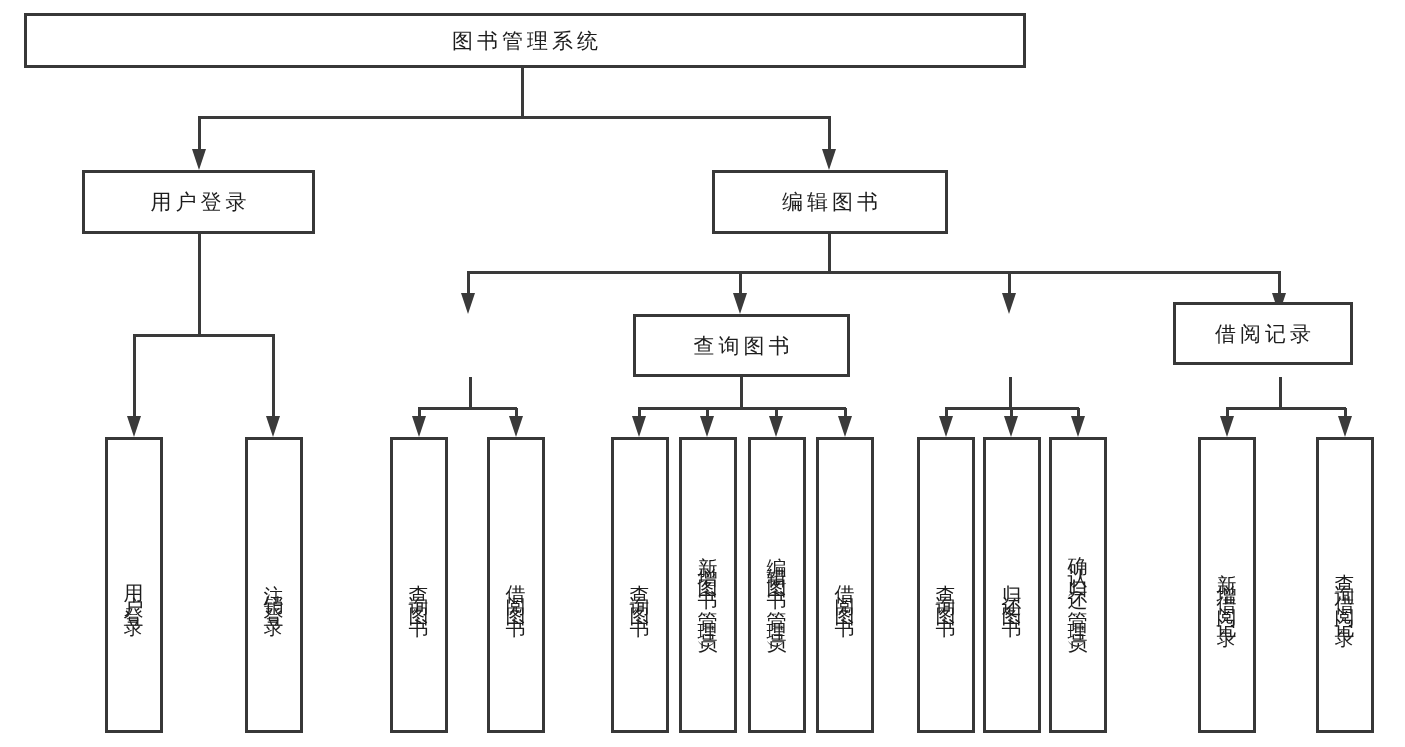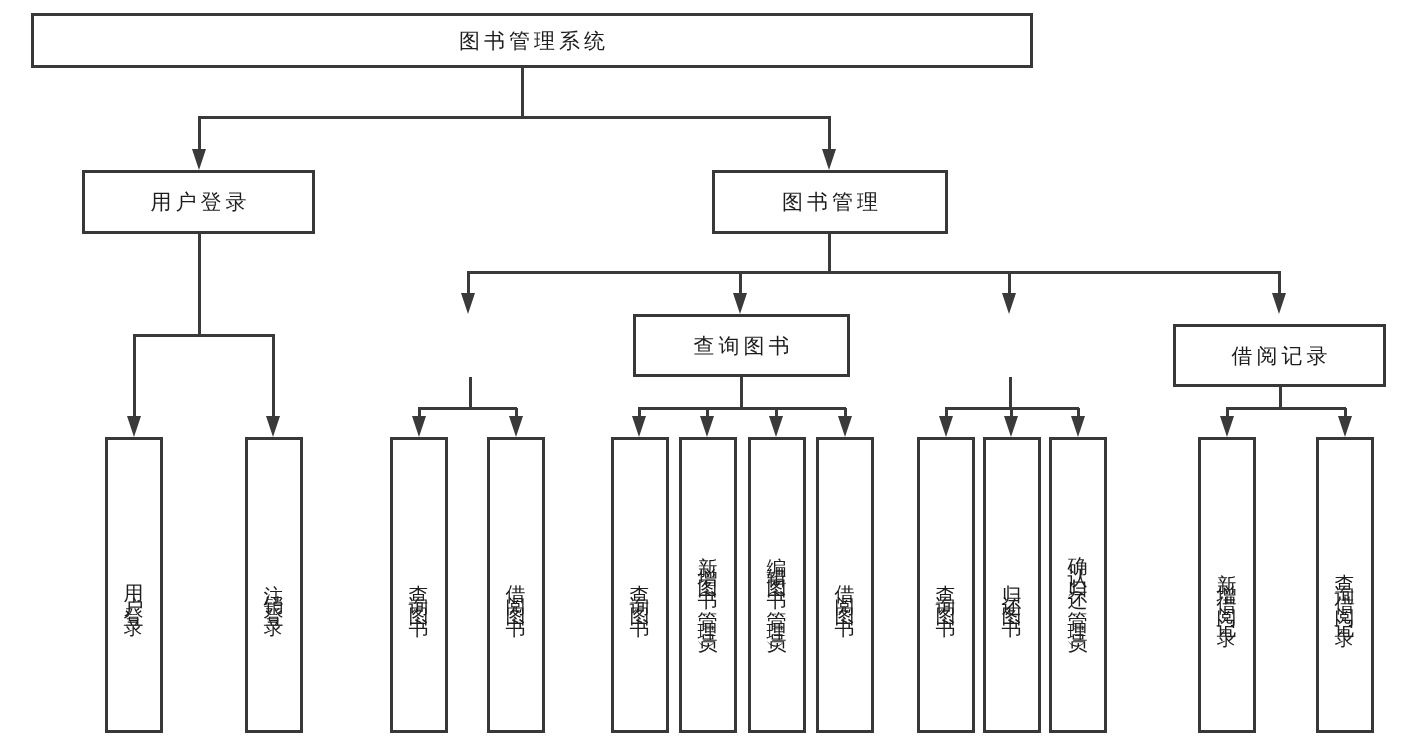--- a/index.html
+++ b/index.html
@@ -116,33 +116,33 @@
     <div class="arrow" style="left: 509px; top: 416px;"></div>
     <div class="arrow" style="left: 632px; top: 416px;"></div>
     <div class="arrow" style="left: 700px; top: 416px;"></div>
     <div class="arrow" style="left: 769px; top: 416px;"></div>
     <div class="arrow" style="left: 838px; top: 416px;"></div>
     <div class="arrow" style="left: 939px; top: 416px;"></div>
     <div class="arrow" style="left: 1004px; top: 416px;"></div>
     <div class="arrow" style="left: 1071px; top: 416px;"></div>
     <div class="arrow" style="left: 1220px; top: 416px;"></div>
     <div class="arrow" style="left: 1338px; top: 416px;"></div>
-    <div class="node h" style="left: 31px; top: 13px; width: 1002px; height: 55px;">
+    <div class="node h" style="left: 24px; top: 13px; width: 1002px; height: 55px;">
       <span class="label">图书管理系统</span>
     </div>
     <div class="node h" style="left: 82px; top: 170px; width: 233px; height: 64px;">
       <span class="label">用户登录</span>
     </div>
     <div class="node h" style="left: 712px; top: 170px; width: 236px; height: 64px;">
-      <span class="label">图书管理</span>
+      <span class="label">编辑图书</span>
     </div>
     <div class="node h" style="left: 633px; top: 314px; width: 217px; height: 63px;">
       <span class="label">查询图书</span>
     </div>
-    <div class="node h" style="left: 1173px; top: 324px; width: 213px; height: 63px;">
+    <div class="node h" style="left: 1173px; top: 302px; width: 180px; height: 63px;">
       <span class="label">借阅记录</span>
     </div>
     <div class="node v" style="left: 105px; top: 437px; width: 58px; height: 296px;">
       <span class="label">用户登录</span>
     </div>
     <div class="node v" style="left: 245px; top: 437px; width: 58px; height: 296px;">
       <span class="label">注销登录</span>
     </div>
     <div class="node v" style="left: 390px; top: 437px; width: 58px; height: 296px;">
       <span class="label">查询图书</span>

